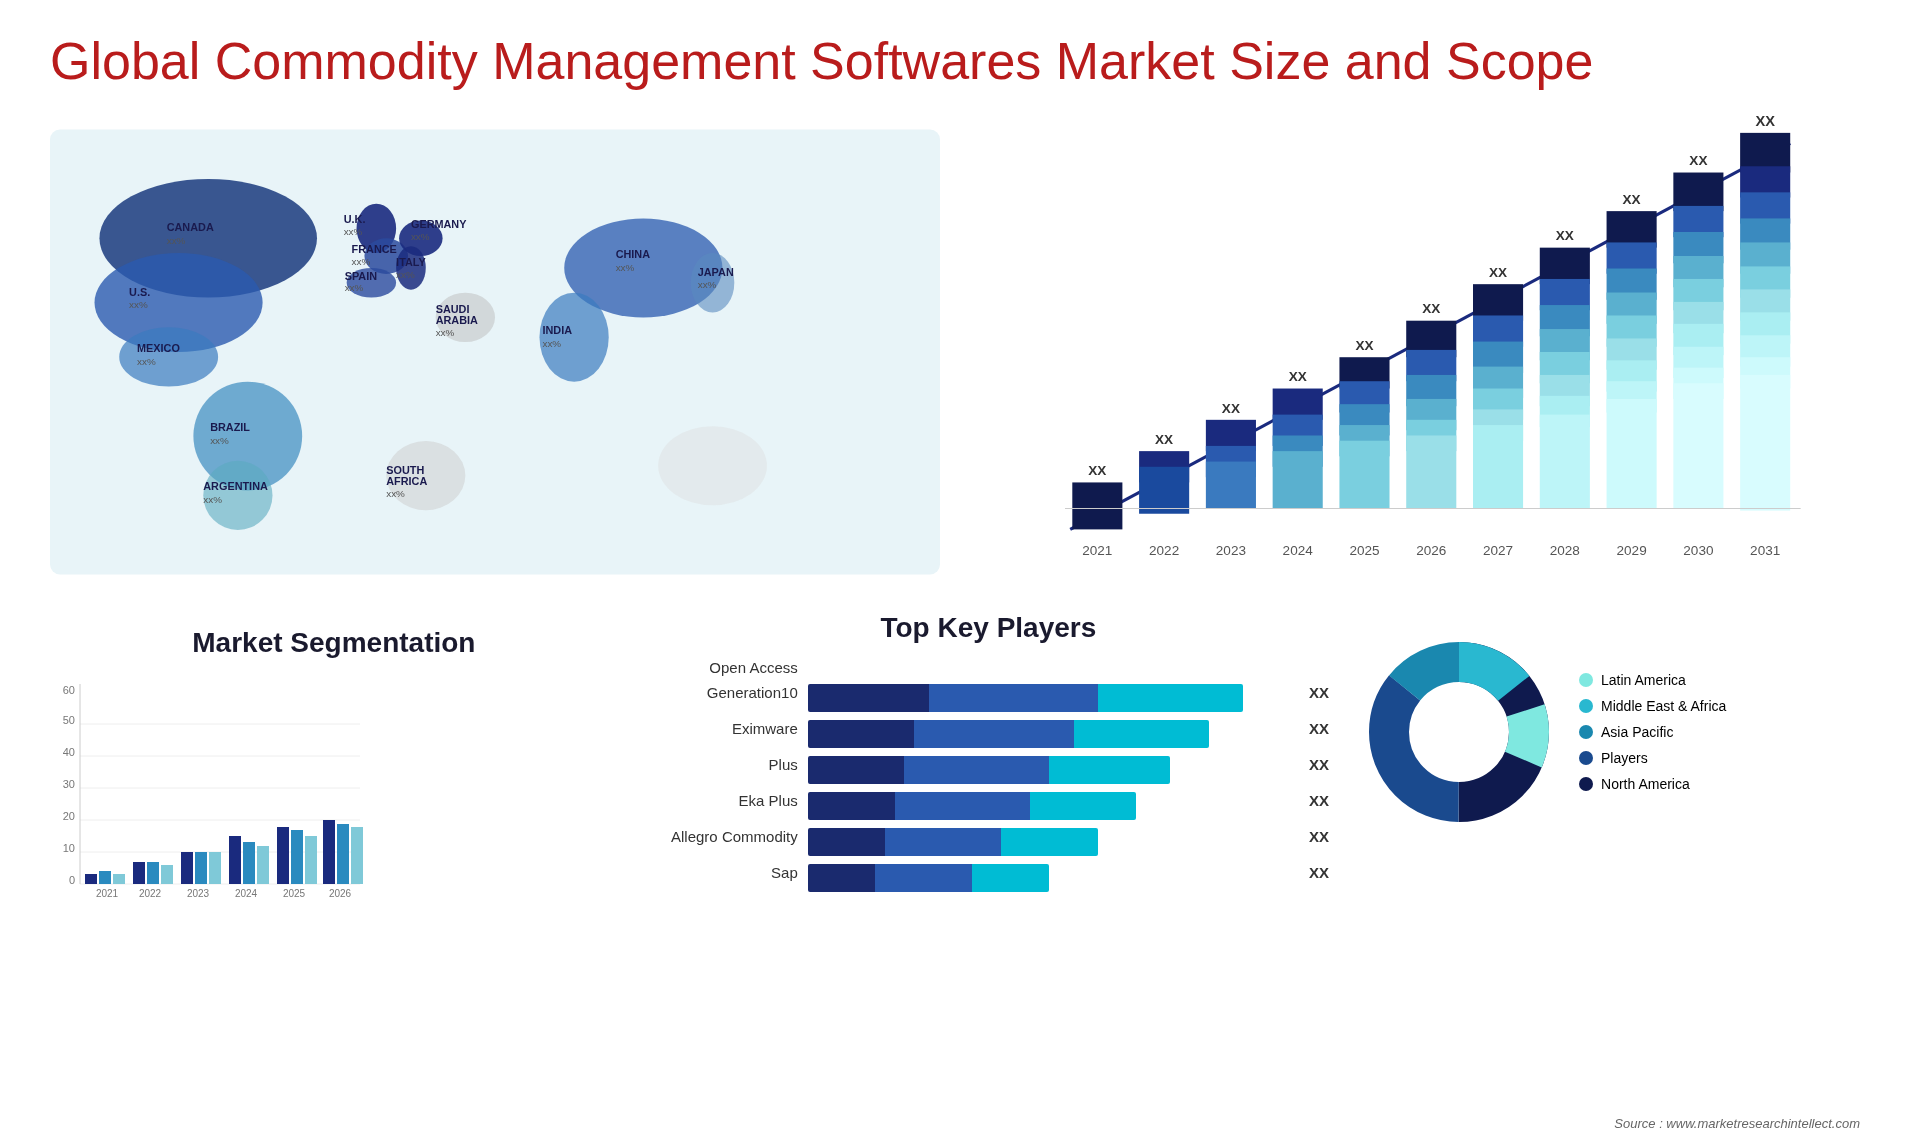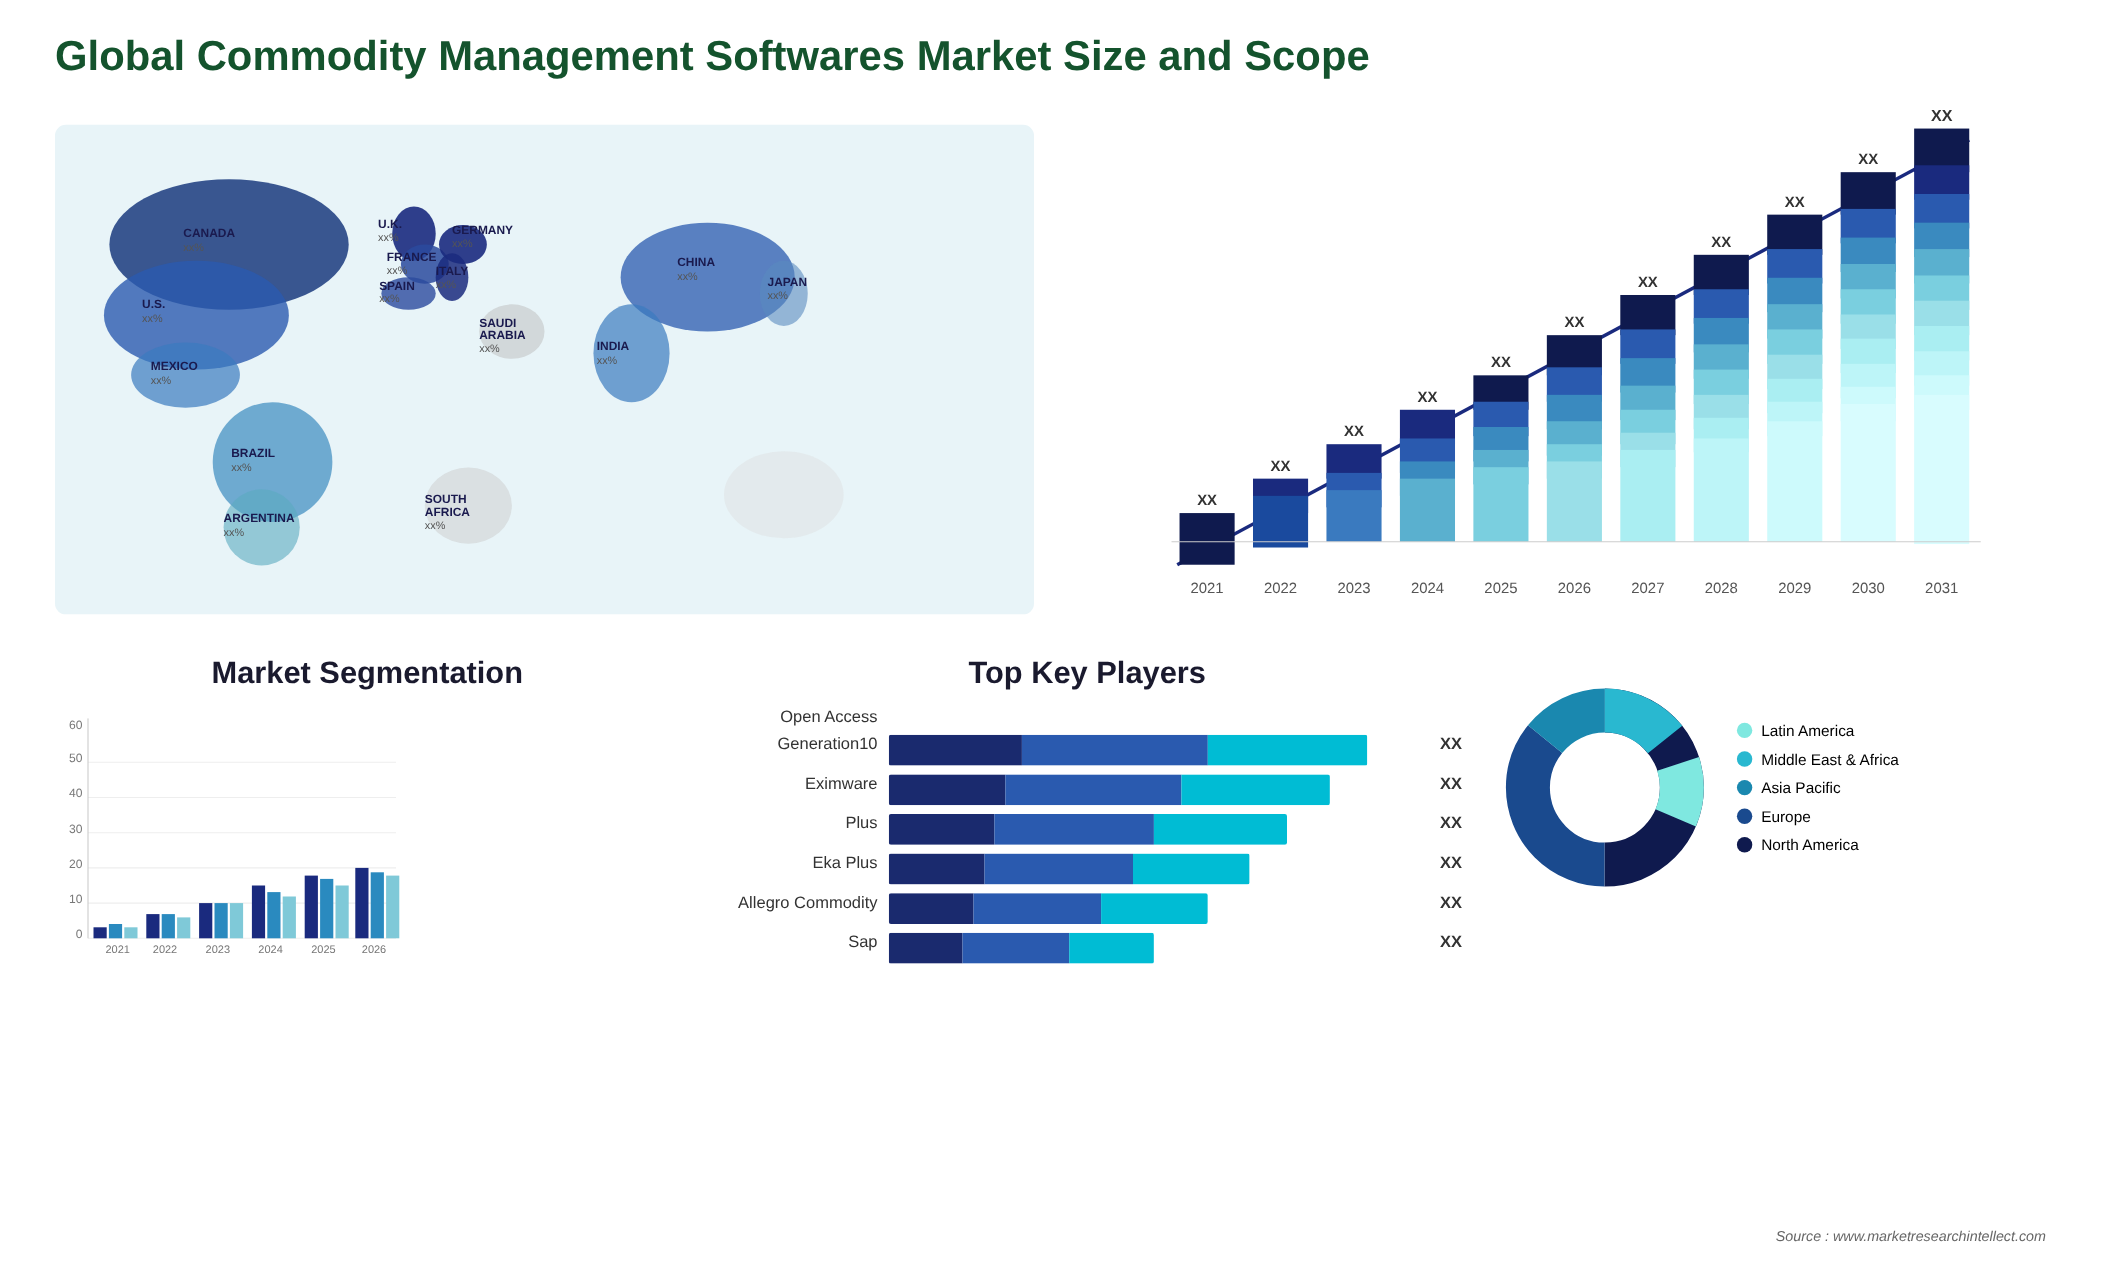--- a/index.html
+++ b/index.html
@@ -20,23 +20,23 @@
 
     
     .header {
       display: flex;
       justify-content: space-between;
       align-items: flex-start;
       margin-bottom: 20px;
     }
 
     .page-title {
-      font-size: 38px;
-      font-weight: 700;
-      color: #14532d;
+      font-size: 52px;
+      font-weight: 400;
+      color: #b91c1c;
       line-height: 1.2;
     }
 
     .logo-area {
       display: flex;
       align-items: center;
       gap: 10px;
     }
 
     
@@ -344,21 +344,21 @@
         <text x="726" y="13" text-anchor="middle" font-size="14" font-weight="700" fill="#333" font-family="Arial">XX</text>
         <text x="726" y="425" text-anchor="middle" font-size="13" fill="#555" font-family="Arial">2031</text>
 
         <line x1="55" y1="380" x2="760" y2="380" stroke="#ccc" stroke-width="1"></line>
       </svg>
     </div>
   </div>
 
   <div style="display:flex; gap:30px; height:300px; position:relative;">
 
-    <div style="flex:1;">
+    <div style="flex:1;margin-top:15px;">
       <div class="bottom-section-title">Market Segmentation</div>
       <div style="display:flex; gap:20px; align-items:center; height:240px;">
 
         <svg viewBox="0 0 320 220" width="320" height="220">
 
           <text x="25" y="200" font-size="11" fill="#777" font-family="Arial" text-anchor="end">0</text>
           <text x="25" y="168" font-size="11" fill="#777" font-family="Arial" text-anchor="end">10</text>
           <text x="25" y="136" font-size="11" fill="#777" font-family="Arial" text-anchor="end">20</text>
           <text x="25" y="104" font-size="11" fill="#777" font-family="Arial" text-anchor="end">30</text>
           <text x="25" y="72" font-size="11" fill="#777" font-family="Arial" text-anchor="end">40</text>
@@ -513,21 +513,21 @@
           <div class="reg-legend-item">
             <div class="reg-dot" style="background:#29b8d0;"></div>
             <span>Middle East &amp; Africa</span>
           </div>
           <div class="reg-legend-item">
             <div class="reg-dot" style="background:#1a88af;"></div>
             <span>Asia Pacific</span>
           </div>
           <div class="reg-legend-item">
             <div class="reg-dot" style="background:#1a4a8e;"></div>
-            <span>Europe</span>
+            <span>Players</span>
           </div>
           <div class="reg-legend-item">
             <div class="reg-dot" style="background:#0f1a4e;"></div>
             <span>North America</span>
           </div>
         </div>
       </div>
     </div>
   </div>
 

